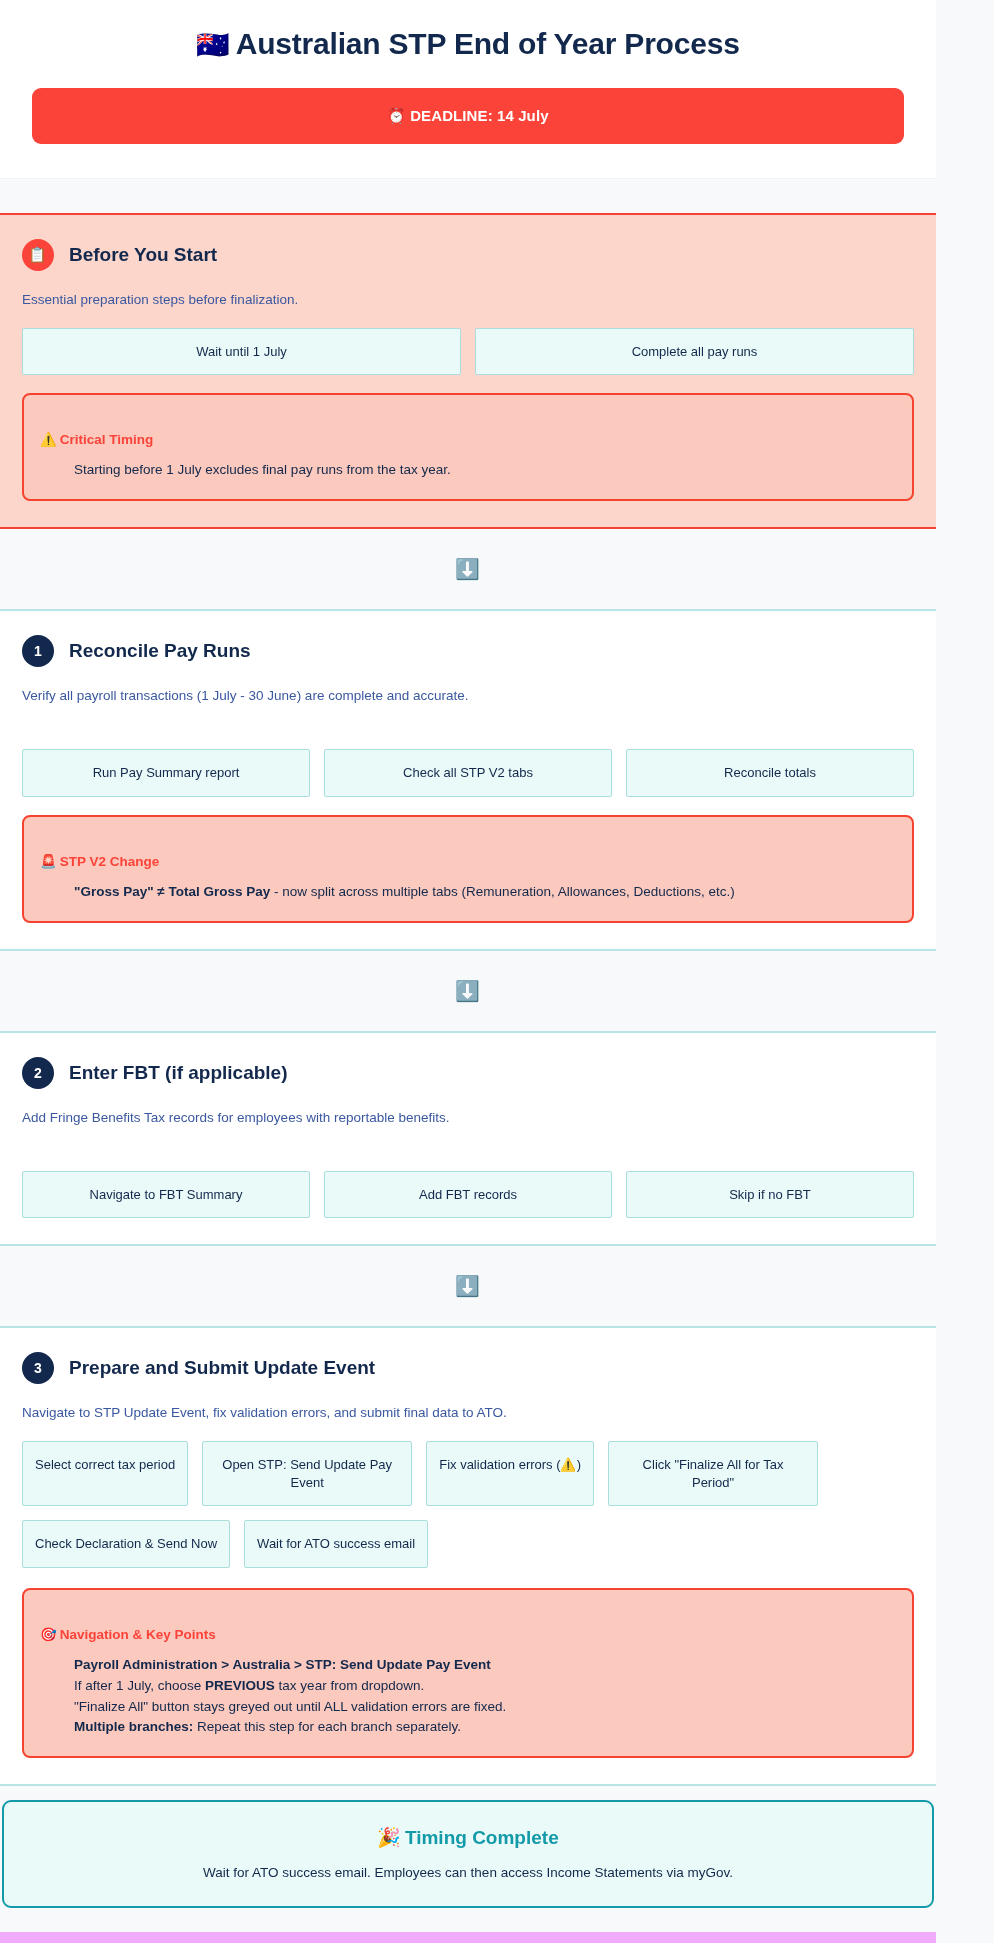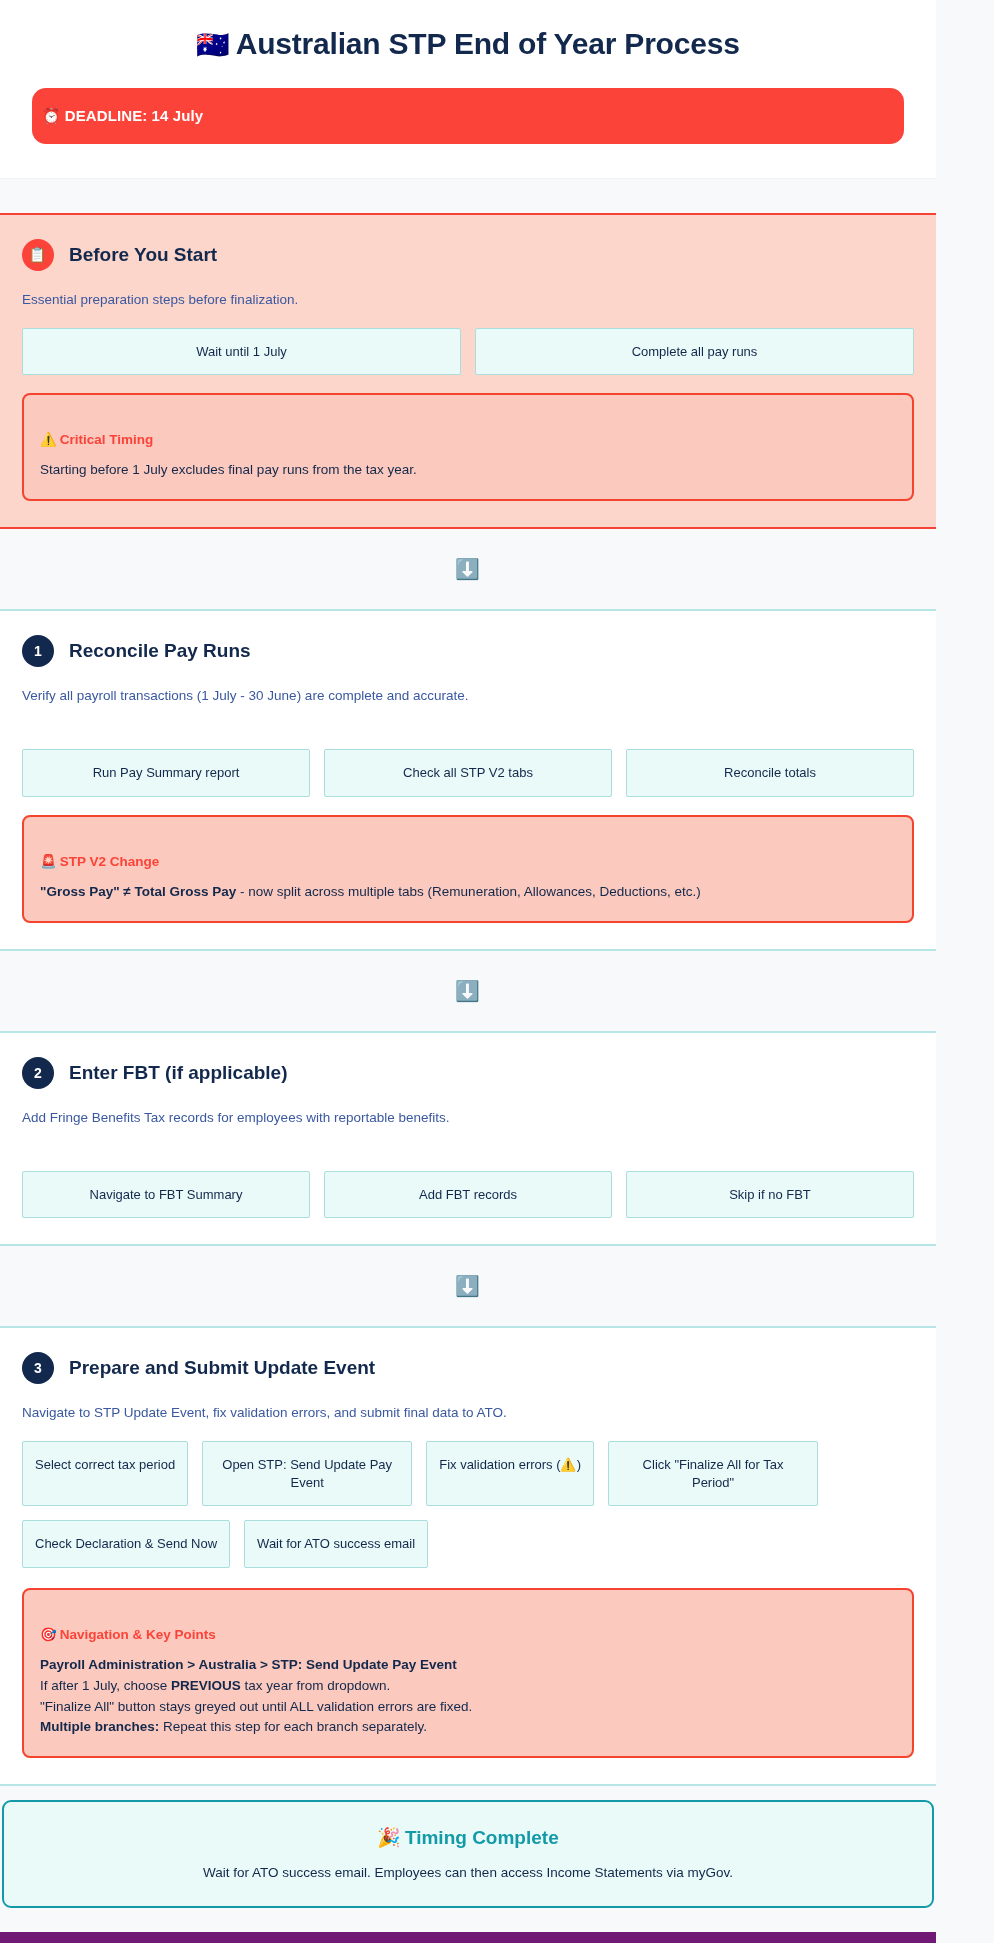--- a/index.html
+++ b/index.html
@@ -6,21 +6,21 @@
 
   html, body {
     width: 994px;
     background: #f7f9fb;
     font-family: "Liberation Sans", sans-serif;
   }
 
   .page {
     width: 936px;
     min-height: 1943px;
-    background: #701a75;
+    background: #f0abfc;
     display: flex;
     flex-direction: column;
   }
 
   
   .header-card {
     background: #ffffff;
     padding: 26px 30px 34px 30px;
     border-bottom: 1px solid #eef2f5;
   }
@@ -31,22 +31,22 @@
     color: #12284c;
     letter-spacing: -0.2px;
     line-height: 1.2;
     margin-bottom: 26px;
   }
   .page-title .flag { font-size: 27px; margin-right: 6px; }
 
   .deadline-banner {
     background: #fb4339;
     color: #ffffff;
-    border-radius: 14px;
-    text-align: left;
+    border-radius: 9px;
+    text-align: center;
     font-size: 15px;
     font-weight: bold;
     padding: 19px 10px;
     margin: 0 2px;
     letter-spacing: 0.1px;
   }
   .deadline-banner .clock { margin-right: 4px; }
 
   .gap-strip { height: 34px; background: #f7f9fb; }
 
@@ -137,20 +137,21 @@
     font-weight: bold;
     font-size: 13.5px;
     margin-bottom: 13px;
     margin-top: 20px;
   }
   .callout-title .em { margin-right: 3px; }
   .callout-body {
     font-size: 13.5px;
     color: #12284c;
     line-height: 1.55;
+    margin-left: 34px;
   }
   .callout-body .b { font-weight: bold; }
   .callout-line { display: block; }
 
   
   .connector {
     background: #f7f9fb;
     height: 80px;
     display: flex;
     align-items: center;

